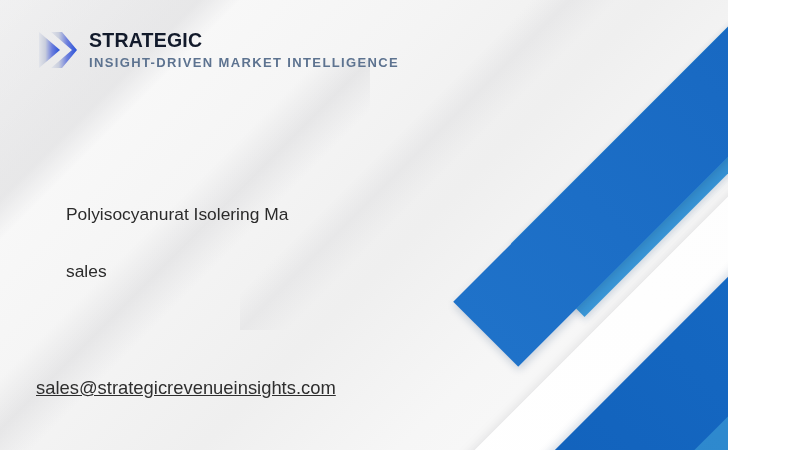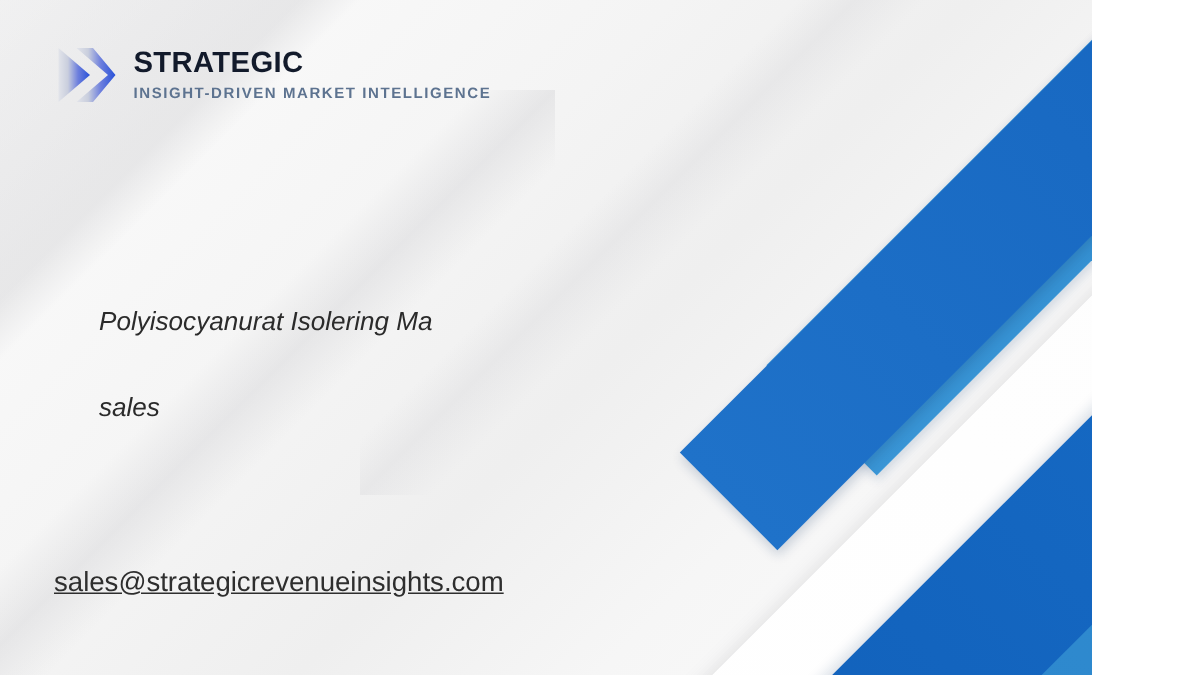--- a/index.html
+++ b/index.html
@@ -127,40 +127,39 @@
   .logo-line1, .logo-line2 {
     font-weight:bold;
     font-size:19.5px;
     letter-spacing:0.012em;
     line-height:1.05;
     color:#121a2b;
     white-space:nowrap;
   }
   .logo-tag {
     margin-top:5px;
-    font-size:10px;
+    font-size:13px;
     font-weight:bold;
     letter-spacing:0.105em;
     color:#5d7390;
     white-space:nowrap;
   }
 
   
   .title-block {
     position:absolute;
     left:66px; top:204px;
     z-index:5;
     max-width:420px;
   }
   .title-line {
     font-size:17.4px;
     color:#2b2b2b;
     line-height:1.25;
     white-space:nowrap;
-    font-style:italic;
   }
   .title-line.second { margin-top:35px; }
 
   
   .email {
     position:absolute;
     left:36px; top:377px;
     z-index:5;
     font-size:18.4px;
     color:#2e2e2e;

